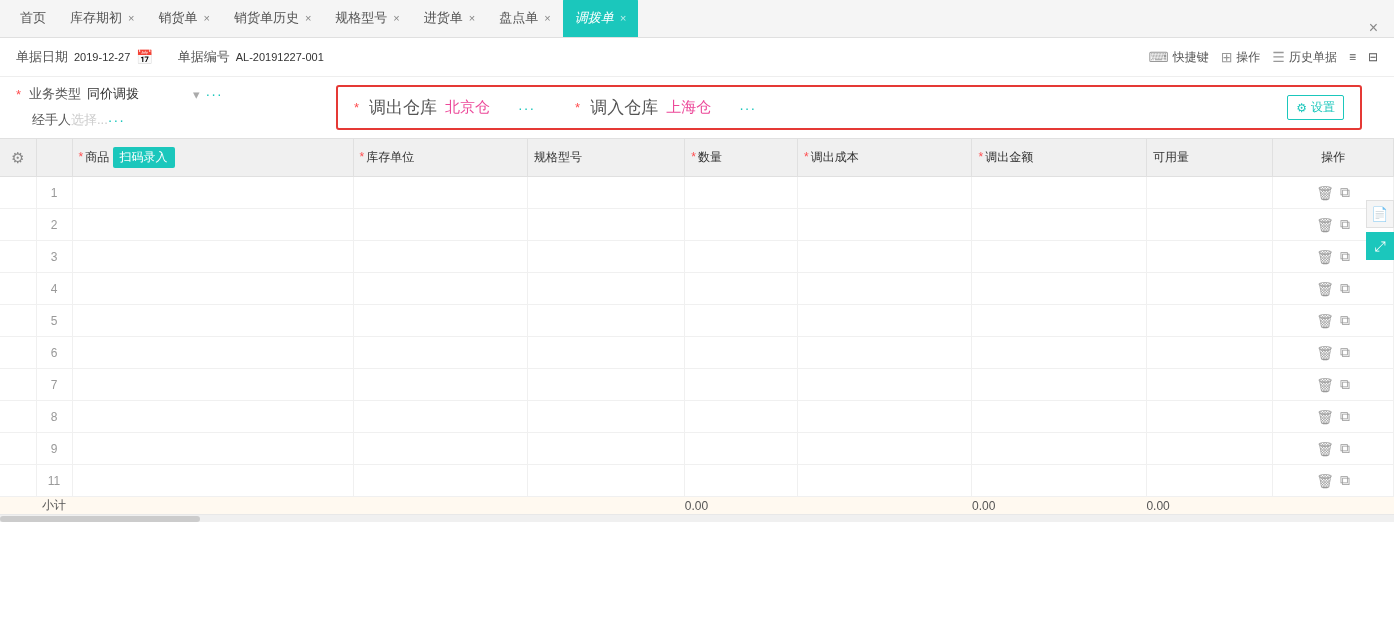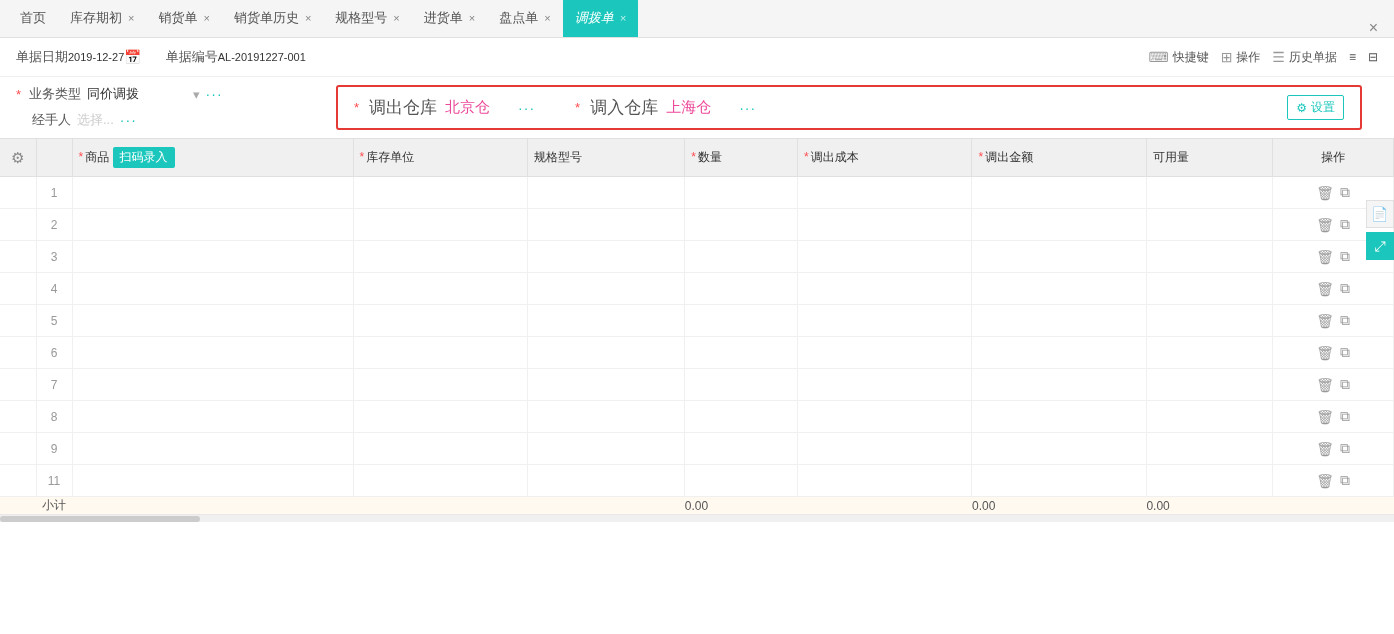--- a/index.html
+++ b/index.html
@@ -49,20 +49,21 @@
     .form-header {
       display: flex;
       align-items: center;
       padding: 10px 16px;
       border-bottom: 1px solid #eee;
       gap: 24px;
     }
     .form-field {
       display: flex;
       align-items: center;
+      gap: 6px;
     }
     .form-field .value { color: #333; font-size: 11px; }
     .calendar-icon { color: #aaa; cursor: pointer; font-size: 14px; }
 
     
     .toolbar-right {
       margin-left: auto;
       display: flex;
       align-items: center;
       gap: 12px;
@@ -314,21 +315,21 @@
 <div style="display:flex; align-items:flex-start; padding: 8px 16px 0 16px; gap: 0;">
 
   <div style="display:flex; flex-direction:column; gap:8px; min-width:320px;">
     <div style="display:flex; align-items:center; gap:6px;">
       <span class="field-label">*</span>
       <span class="field-label-text">业务类型</span>
       <span class="select-value">同价调拨</span>
       <span class="select-arrow">▾</span>
       <span class="ellipsis-btn">···</span>
     </div>
-    <div style="display:flex; align-items:center; gap:6px; padding-left:16px;">
+    <div style="display:flex; align-items:center; padding-left:16px;">
       <span class="field-label-text">经手人</span>
       <span style="color:#ccc; cursor:pointer;">选择...</span>
       <span class="ellipsis-btn">···</span>
     </div>
   </div>
 
   <div class="warehouse-box">
     <div class="warehouse-field">
       <span class="field-label">*</span>
       <span class="warehouse-label">调出仓库</span>

